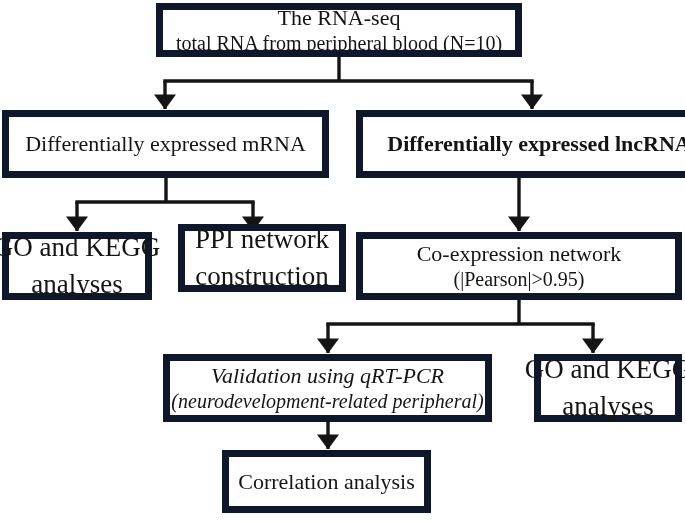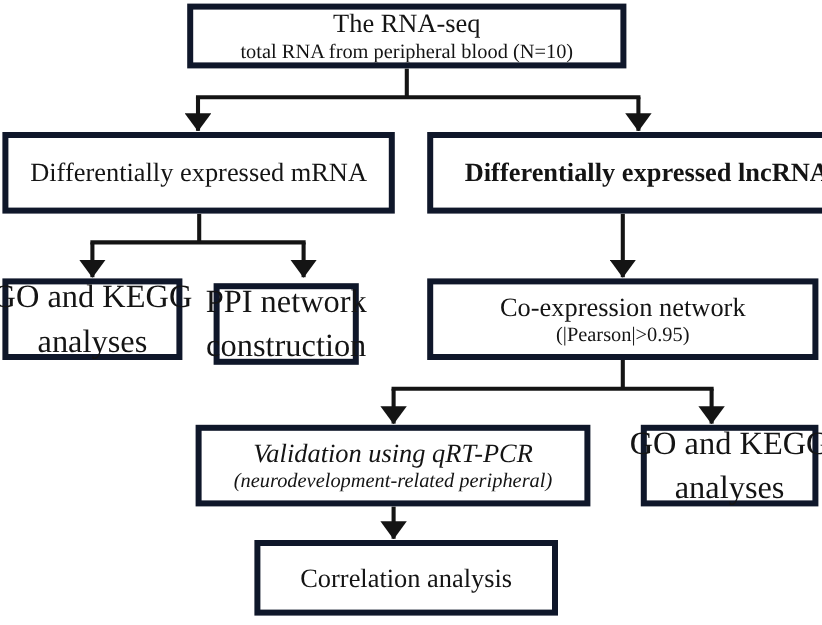--- a/index.html
+++ b/index.html
@@ -9,42 +9,42 @@
     height: 521px;
     background: #ffffff;
     font-family: "Liberation Serif", "DejaVu Serif", serif;
     color: #141414;
     overflow: hidden;
   }
   svg.edges { position: absolute; left: 0; top: 0; z-index: 1; }
   .node {
     position: absolute;
     box-sizing: border-box;
-    border: 5px solid #0f172a;
+    border: 7px solid #0f172a;
     background: #ffffff;
     display: flex;
     flex-direction: column;
     justify-content: center;
     align-items: center;
     text-align: center;
     z-index: 2;
   }
   .t-main  { font-size: 22px; line-height: 1.18; white-space: nowrap; }
-  .t-sub   { font-size: 17px; line-height: 1.22; white-space: nowrap; }
+  .t-sub   { font-size: 20px; line-height: 1.22; white-space: nowrap; }
   .t-line  { font-size: 27px; line-height: 1.38; white-space: nowrap; }
 
   #n-rnaseq  { left: 156px; top: 3px;   width: 366px; height: 54px; }
   #n-mrna    { left: 2px;   top: 110px; width: 327px; height: 68px; align-items: center; }
   #n-lncrna  { left: 356px; top: 110px; width: 366px; height: 68px; font-weight: bold; }
   #n-gokegg1 { left: 2px;   top: 232px; width: 150px; height: 68px; }
-  #n-ppi     { left: 178px; top: 236px; width: 121px; height: 68px; }
+  #n-ppi     { left: 178px; top: 224px; width: 168px; height: 68px; }
   #n-coexp   { left: 356px; top: 232px; width: 326px; height: 68px; }
   #n-valid   { left: 163px; top: 354px; width: 329px; height: 68px; font-style: italic; }
   #n-gokegg2 { left: 534px; top: 354px; width: 148px; height: 68px; }
-  #n-corr    { left: 212px; top: 450px; width: 253px; height: 63px; }
+  #n-corr    { left: 222px; top: 450px; width: 209px; height: 63px; }
 </style>
 </head>
 <body>
 
 <div id="figure">
 
   <svg class="edges" width="685" height="521" viewBox="0 0 685 521" aria-hidden="true">
     <defs>
       <marker id="arrow" viewBox="0 0 16 16" refX="15.5" refY="8" markerWidth="15" markerHeight="22" orient="auto" markerUnits="userSpaceOnUse" preserveAspectRatio="none">
         <path d="M0 0 L16 8 L0 16 Z" fill="#141414" stroke="none"></path>

